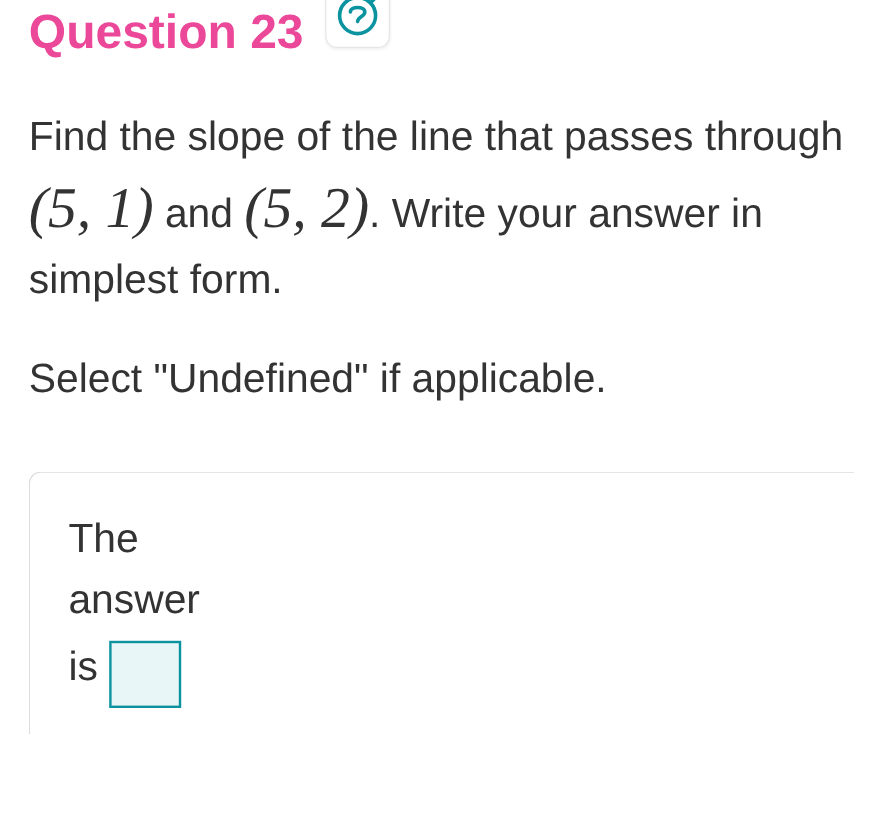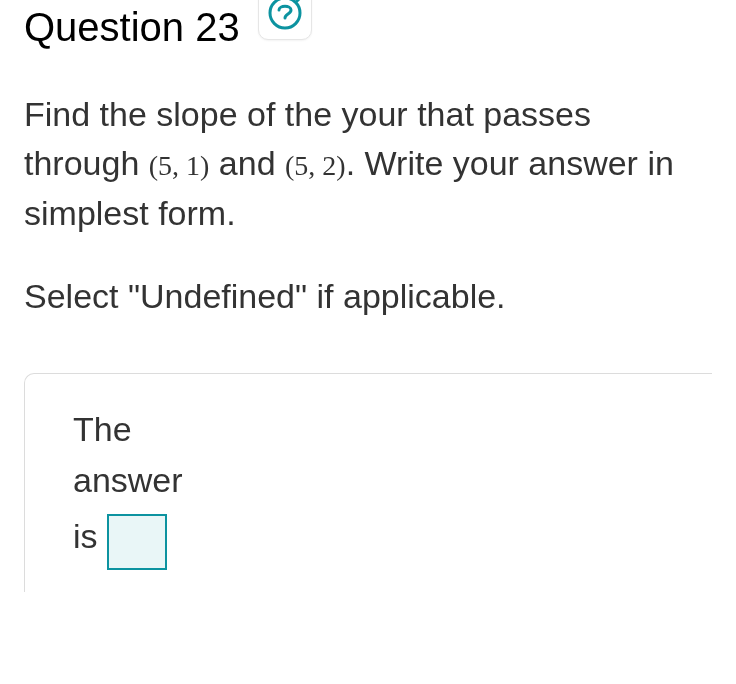--- a/index.html
+++ b/index.html
@@ -17,22 +17,22 @@
     box-sizing: border-box;
   }
   .header-row {
     display: flex;
     align-items: center;
     gap: 18px;
     margin-bottom: 36px;
   }
   .question-title {
     font-size: 40px;
-    font-weight: 400;
-    color: #000000;
+    font-weight: 700;
+    color: #ec4899;
     line-height: 1;
   }
   .help-badge {
     width: 54px;
     height: 54px;
     border: 1px solid #e6e6e6;
     border-radius: 10px;
     background: #ffffff;
     box-shadow: 0 1px 2px rgba(0,0,0,0.05);
     display: flex;
@@ -45,35 +45,36 @@
   .help-badge svg { display: block; }
 
   .prompt {
     font-size: 34px;
     line-height: 1.45;
     color: #333333;
     margin-bottom: 34px;
   }
   .prompt .math {
     font-family: "Times New Roman", Times, serif;
-    font-size: 28px;
+    font-size: 48px;
+    font-style: italic;
   }
   .hint {
     font-size: 34px;
     line-height: 1.45;
     color: #333333;
     margin-bottom: 52px;
   }
 
   .answer-card {
     border: 1px solid #dcdcdc;
     border-bottom: none;
     border-right: none;
     border-radius: 10px 0 0 0;
-    padding: 30px 30px 30px 48px;
+    padding: 30px 30px 30px 32px;
     box-sizing: border-box;
     display: flex;
     align-items: flex-end;
     gap: 16px;
   }
   .answer-text {
     font-size: 34px;
     line-height: 1.5;
     color: #333333;
   }
@@ -100,21 +101,21 @@
         <svg width="38" height="38" viewBox="0 0 38 38">
           <circle cx="19" cy="19" r="15" fill="none" stroke="#0c93a0" stroke-width="3"></circle>
           <path d="M13 16 C13 11, 25 11, 25 16 C25 20, 19 20, 19 24" fill="none" stroke="#0c93a0" stroke-width="3" stroke-linecap="round"></path>
           <path d="M31 7 L35 3" stroke="#0c93a0" stroke-width="3" stroke-linecap="round"></path>
         </svg>
       </span>
     </div>
   </div>
 
   <div class="prompt">
-    <span>Find the slope of the your that passes through </span><span class="math">(5,&nbsp;1)</span><span> and </span><span class="math">(5,&nbsp;2)</span><span>. Write your answer in simplest form.</span>
+    <span>Find the slope of the line that passes through </span><span class="math">(5,&nbsp;1)</span><span> and </span><span class="math">(5,&nbsp;2)</span><span>. Write your answer in simplest form.</span>
   </div>
 
   <div class="hint">Select "Undefined" if applicable.</div>
 
   <div class="answer-card">
     <div class="answer-text">
       <span>The</span><br>
       <span>answer</span><br>
       <span>is</span>
       <span class="answer-input-box"></span>

